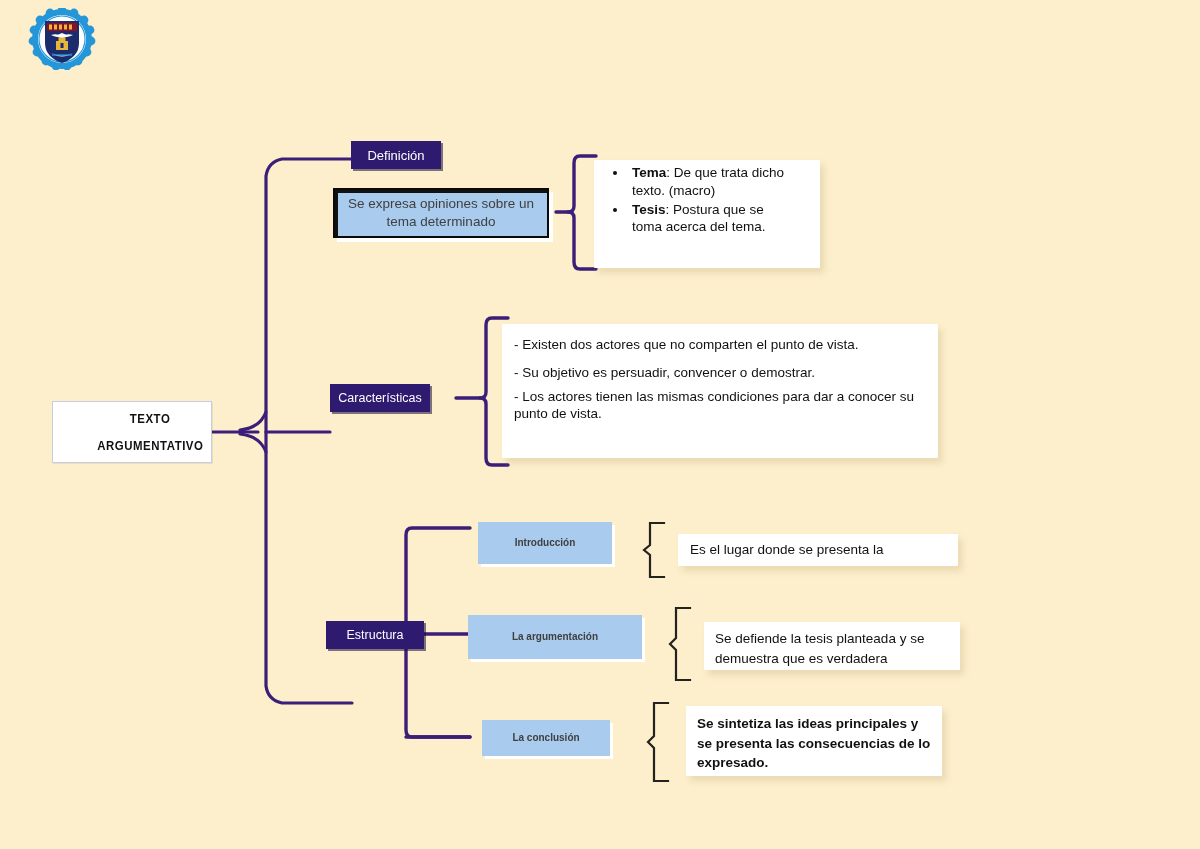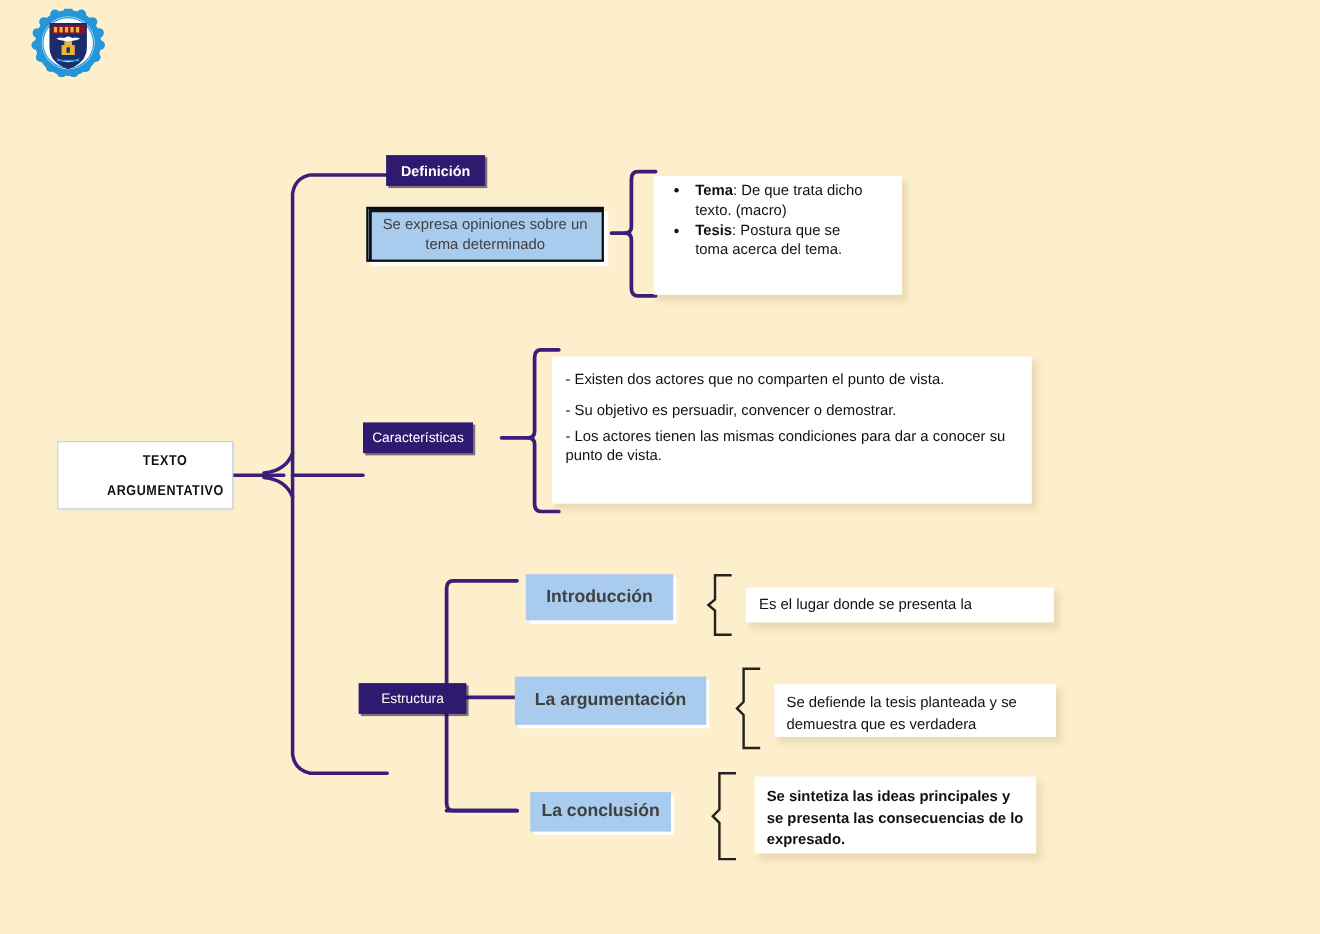--- a/index.html
+++ b/index.html
@@ -69,39 +69,39 @@
   .chip {
     background: #2E1A6E;
     color: #FFFFFF;
     display: flex;
     align-items: center;
     justify-content: center;
     font-size: 12.5px;
     white-space: nowrap;
     box-shadow: 2px 2px 0 rgba(20,10,60,0.55);
   }
-  .chip.bold { font-weight: bold; font-size: 13px; }
+  .chip.bold { font-weight: normal; font-size: 13px; }
 
   
   .bluebox {
     background: #A8CBEE;
     color: #404040;
     display: flex;
     align-items: center;
     justify-content: center;
     text-align: center;
     font-size: 13.5px;
     line-height: 1.35;
     box-shadow: 3px 3px 0 rgba(255,255,255,0.95);
   }
   .bluebox.framed {
     border: 2px solid #0A0A0A;
     box-shadow: 4px 4px 0 rgba(255,255,255,0.95), 3px 3px 0 #111 inset;
   }
-  .bluebox.bold { font-weight: bold; font-size: 16px; }
+  .bluebox.bold { font-weight: bold; font-size: 10px; }
 
   
   .card {
     background: #FFFFFF;
     color: #111111;
     box-sizing: border-box;
     font-size: 13.5px;
     line-height: 1.45;
     box-shadow: 4px 5px 6px rgba(190,170,120,0.30);
     border-radius: 1px;

